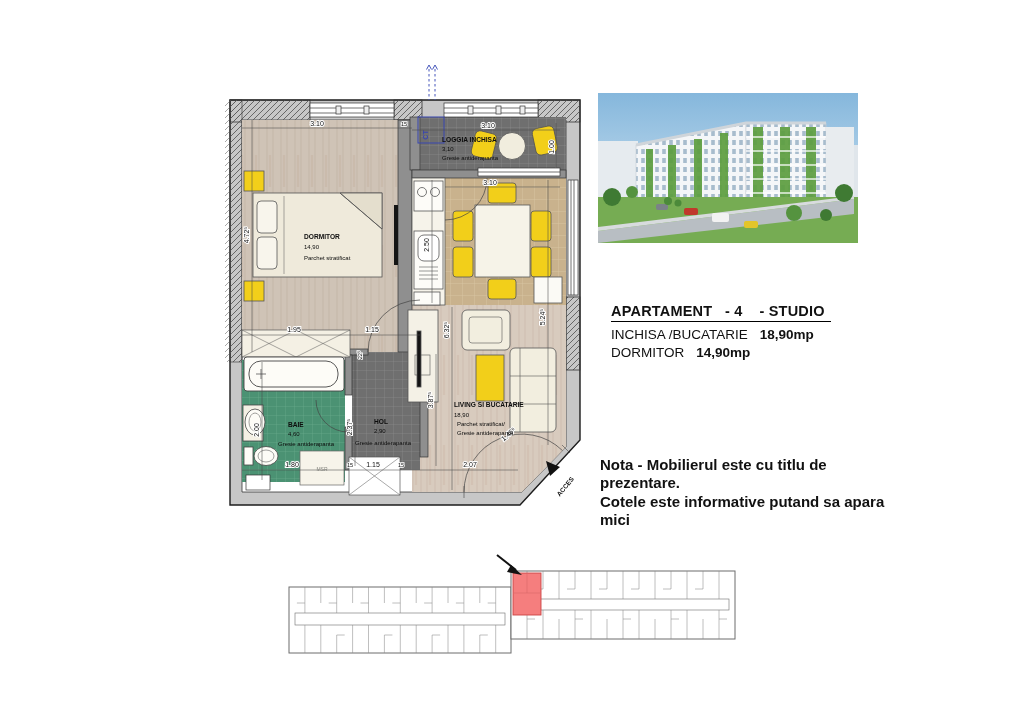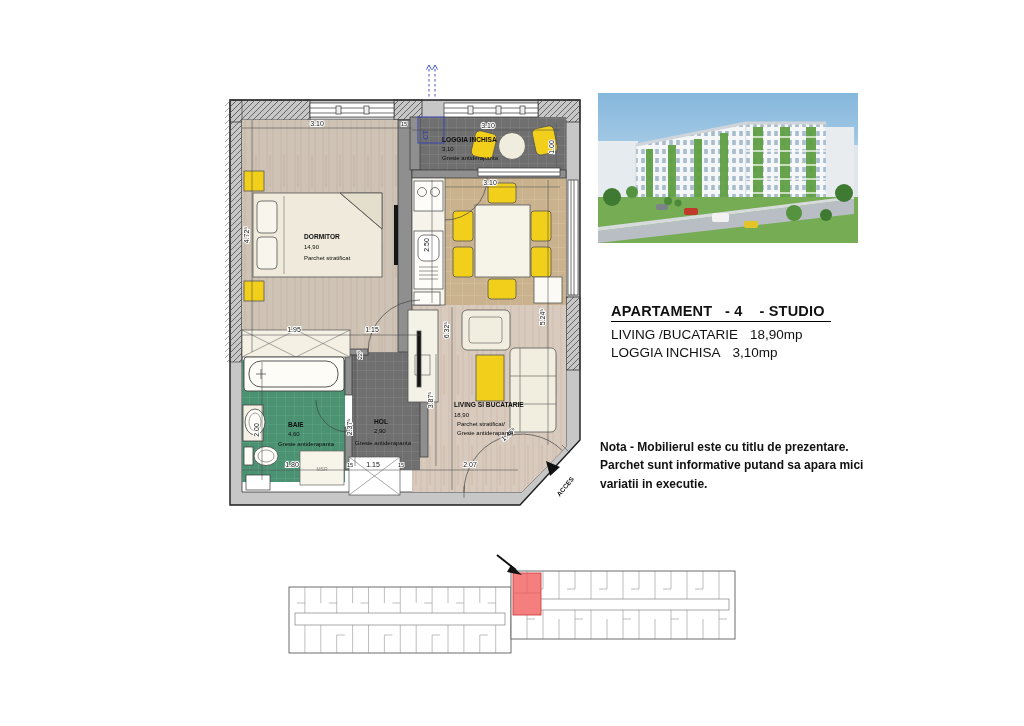--- a/index.html
+++ b/index.html
@@ -4,23 +4,23 @@
 <style>
   html,body{margin:0;padding:0;background:#fff;}
   #canvas{position:relative;width:1024px;height:726px;background:#fff;overflow:hidden;
           font-family:"Liberation Sans",sans-serif;color:#111;}
   .abs{position:absolute;}
   
   #details{left:600px;top:302px;width:300px;margin-left:11px;}
   .apt-title{font-size:14.5px;font-weight:bold;letter-spacing:.2px;border-bottom:1.7px solid #000;
              display:inline-block;padding:0 6px 2px 0;white-space:pre;}
   .row{font-size:13.5px;line-height:18.2px;white-space:pre;}
-  .row .v{margin-left:12px;}
+  .row .v{margin-left:12px;font-weight:bold;}
   .row.total{font-weight:bold;}
-  #note{left:600px;top:438px;width:300px;font-size:12px;font-weight:bold;line-height:18.4px;}
+  #note{left:600px;top:456px;width:300px;font-size:15px;font-weight:bold;line-height:18.4px;}
   
   text{font-family:"Liberation Sans",sans-serif;}
   .dim{font-size:7px;fill:#111;stroke:#fff;stroke-width:2px;paint-order:stroke;}
   .dims{font-size:5.6px;fill:#111;stroke:#fff;stroke-width:1.6px;paint-order:stroke;}
   .rname{font-size:6.6px;font-weight:bold;fill:#0d0d0d;}
   .rsub{font-size:6px;fill:#0d0d0d;}
   .ct{font-size:7px;font-weight:bold;fill:#3946b0;}
   .msr{font-size:5px;fill:#8b8b84;}
   .acces{font-size:6.5px;font-weight:bold;fill:#111;}
 </style>
@@ -313,28 +313,27 @@
         <circle cx="246" cy="100" r="9"></circle>
       <circle cx="228" cy="122" r="6"></circle>
       <circle cx="70" cy="108" r="4" fill="#4c8a3a"></circle>
         <circle cx="80" cy="110" r="3.5" fill="#4c8a3a"></circle>
     </g>
   </svg>
 
   <div class="abs" id="details">
     <div class="apt-title">APARTAMENT   - 4    - STUDIO</div>
     <div style="height:4px"></div>
-    <div class="row"><span>LIVING /BUCATARIE</span><span class="v">18,90mp</span></div>
-    <div class="row"><span>LOGGIA INCHISA</span><span class="v">3,10mp</span></div>
+    <div class="row"><span>INCHISA /BUCATARIE</span><span class="v">18,90mp</span></div>
+    <div class="row"><span>DORMITOR</span><span class="v">14,90mp</span></div>
   </div>
 
   <div class="abs" id="note">
     <div>Nota -  Mobilierul este cu titlu de prezentare.</div>
-    <div>Parchet sunt informative putand sa apara mici</div>
-    <div>variatii in executie.</div>
+    <div>Cotele este informative putand sa apara mici</div>
   </div>
 
   <svg class="abs" style="left:283px;top:553px;" width="460" height="110" viewBox="0 0 460 110">
     <g fill="#fff" stroke="#6d6d6d" stroke-width="1">
       <rect x="6" y="34" width="222" height="66"></rect>
       <rect x="12" y="60" width="210" height="12" stroke-width="0.6"></rect>
     </g>
     <g fill="#fff" stroke="#6d6d6d" stroke-width="1">
       <rect x="228" y="18" width="224" height="68"></rect>
       <rect x="236" y="46" width="210" height="11" stroke-width="0.6"></rect>

